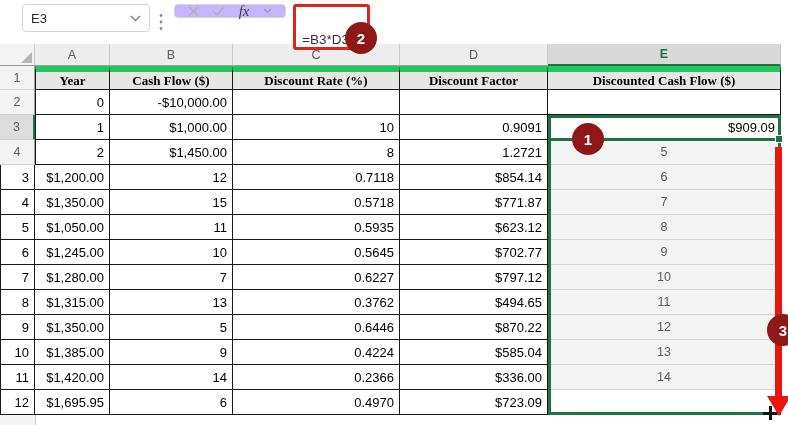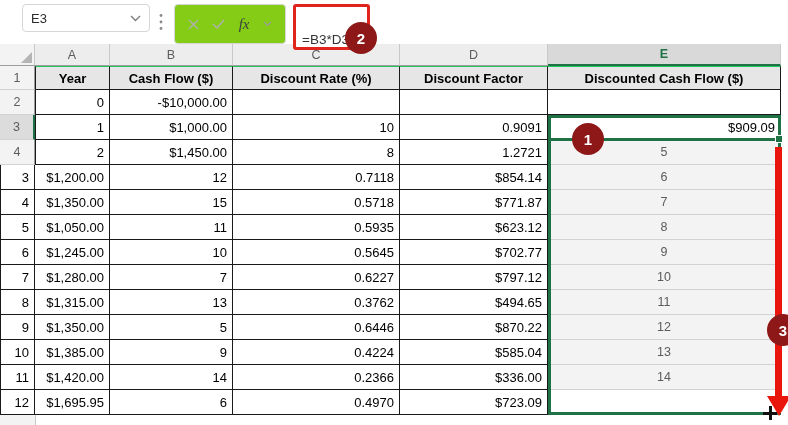--- a/index.html
+++ b/index.html
@@ -6,23 +6,23 @@
   body{width:788px;height:425px;overflow:hidden;font-family:"Liberation Sans",sans-serif;}
   .app{position:relative;width:788px;height:425px;background:#fff;}
 
   
   .fbar{position:absolute;left:16px;top:0;width:788px;height:44px;background:#fff;}
   .name-box{position:absolute;left:6px;top:4px;width:128px;height:28px;border:1px solid #d6d6d6;
     border-radius:4px;display:flex;align-items:center;justify-content:space-between;
     padding:0 8px;box-sizing:border-box;background:#fff;}
   .name-box span{font-size:13px;color:#2b2b2b;}
   .dots-sep{position:absolute;left:143px;top:13px;}
-  .fx-box{position:absolute;left:158px;top:4px;width:112px;height:40px;border:1px solid #d6d6d6;
+  .fx-box{position:absolute;left:158px;top:4px;width:112px;height:14px;border:1px solid #d6d6d6;
     border-radius:4px;display:flex;align-items:center;justify-content:space-evenly;
-    box-sizing:border-box;background:#84cc16;}
+    box-sizing:border-box;background:#c4b5fd;}
   .fx-label{font-family:"Liberation Serif",serif;font-style:italic;font-size:15px;color:#3d3d3d;}
   .formula-box{position:absolute;left:277px;top:4px;height:46px;min-width:77px;border:3px solid #e0231c;
     border-radius:3px;box-sizing:border-box;display:flex;align-items:flex-end;background:#fff;z-index:5;}
   .formula-box span{font-size:13.5px;color:#333;padding:0 7px 0 6px;font-weight:500;}
 
   
   .sheet{position:absolute;left:0;top:44px;display:grid;
     grid-template-columns:35px 75px 123px 167px 148px 233px;
     grid-template-rows:22px 24px repeat(13,25px);}
   .colhdr{background:#ededed;border-right:1px solid #c9c9c9;border-bottom:1px solid #9d9d9d;
@@ -31,21 +31,21 @@
   .corner{background:#f3f3f3;border-right:1px solid #c9c9c9;border-bottom:1px solid #9d9d9d;position:relative;}
   .corner .tri{position:absolute;right:2px;bottom:2px;width:0;height:0;
     border-left:11px solid transparent;border-bottom:11px solid #b5b5b5;}
   .rowhdr{background:#f3f3f3;border-right:1px solid #9d9d9d;border-bottom:1px solid #d2d2d2;
     display:flex;align-items:center;justify-content:center;font-size:12.5px;color:#5c5c5c;}
   .rowhdr.sel{background:#dcdcdc;border-right:2px solid #1f7245;}
   .cell{background:#fff;border-right:1px solid #1a1a1a;border-bottom:1px solid #1a1a1a;
     font-size:13px;color:#000;display:flex;align-items:center;box-sizing:border-box;
     padding:0 5px;white-space:nowrap;overflow:hidden;}
   .cell.first{border-left:1px solid #1a1a1a;}
-  .cell.toprow{border-top:1px solid #22c55e;}
+  .cell.toprow{border-top:6px solid #22c55e;font-family:Liberation Serif, serif;}
   .cell.hdr{background:#e7e6e6;font-weight:700;justify-content:center;font-size:13px;}
   .cell.num{justify-content:flex-end;}
   .row15-stub{position:absolute;left:0;top:415px;width:35px;height:10px;background:#f3f3f3;
     border-right:1px solid #c9c9c9;}
 
   
   .range-border{position:absolute;left:548px;top:115px;width:233px;height:300px;
     border:3px solid #1f7245;box-sizing:border-box;pointer-events:none;z-index:3;}
   .active-cell-border{position:absolute;left:548px;top:115px;width:233px;height:26px;
     border:3px solid #1f7245;box-sizing:border-box;z-index:3;}

